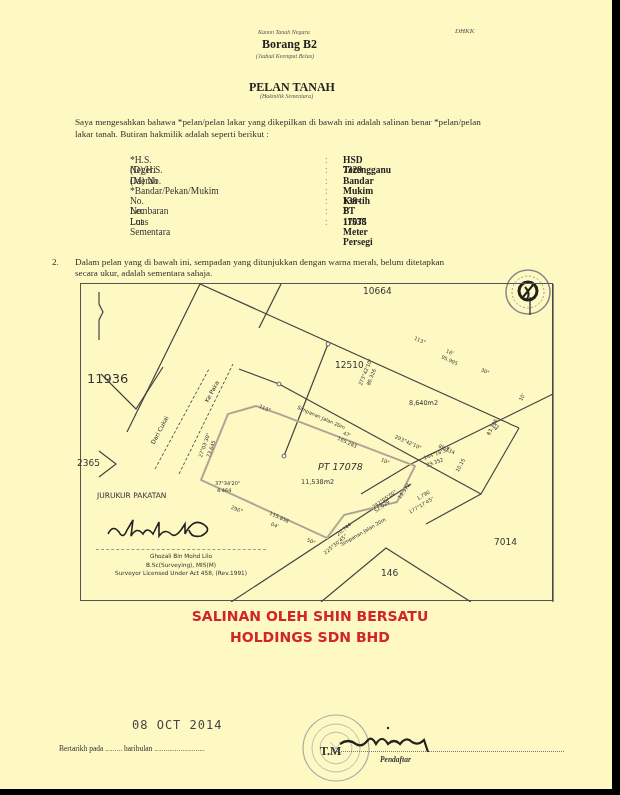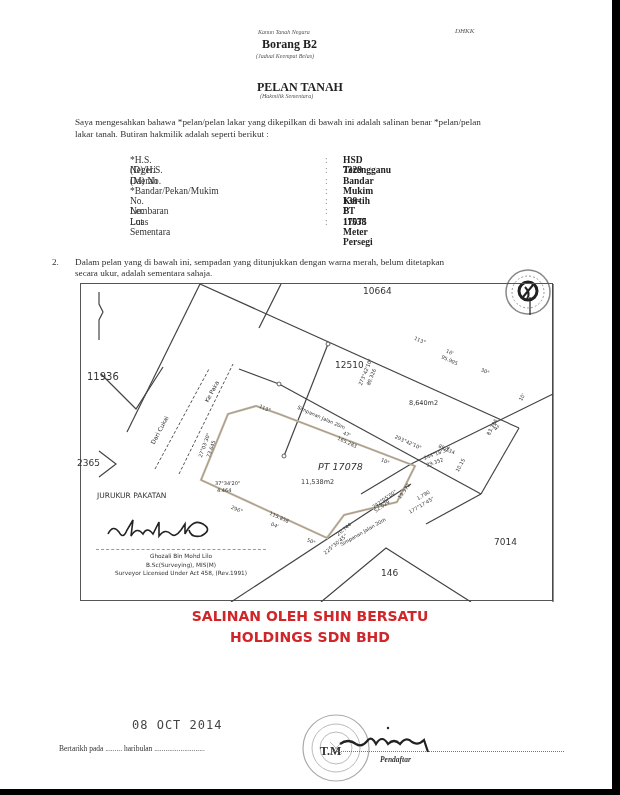--- a/index.html
+++ b/index.html
@@ -1,17 +1,17 @@
 <!DOCTYPE html>
 <html><head>
 <meta charset="utf-8">
 <style>
   html, body { margin:0; padding:0; }
   body { width:620px; height:795px; background:#000; position:relative; overflow:hidden; font-family:"Liberation Serif", serif; }
-  .page { position:absolute; left:0; top:0; width:612px; height:789px; background:#ffffff; }
+  .page { position:absolute; left:0; top:0; width:612px; height:789px; background:#fef9c3; }
   .abs { position:absolute; white-space:nowrap; }
   .it { font-style:italic; }
   .small-it { font-size:6px; font-style:italic; color:#555; }
   .hdr-bold { font-weight:bold; color:#222; }
   .body-text { font-size:9.2px; color:#333; line-height:12px; }
   .tbl { position:absolute; left:130px; top:155px; font-size:9.5px; color:#333; }
   .tbl .row { position:relative; height:10.3px; line-height:10.3px; }
   .tbl .lbl { position:absolute; left:0; }
   .tbl .colon { position:absolute; left:195px; color:#888; }
   .tbl .val { position:absolute; left:213px; font-weight:bold; color:#222; }
@@ -22,21 +22,21 @@
 </style>
 </head>
 <body>
 
 <div class="page">
 
   <div class="abs small-it" style="left:258px;top:29px;">Kanun Tanah Negara</div>
   <div class="abs small-it" style="left:455px;top:27px;font-size:7px;">DHKK</div>
   <div class="abs hdr-bold" style="left:262px;top:37px;font-size:12px;">Borang B2</div>
   <div class="abs small-it" style="left:256px;top:53px;">(Jadual Keempat Belas)</div>
-  <div class="abs hdr-bold" style="left:249px;top:80px;font-size:12px;margin-left:8px;">PELAN TANAH</div>
+  <div class="abs hdr-bold" style="left:249px;top:80px;font-size:12px;">PELAN TANAH</div>
   <div class="abs small-it" style="left:260px;top:93px;">(Hakmilik Sementara)</div>
 
   <div class="abs body-text" style="left:75px;top:116px;">Saya mengesahkan bahawa *pelan/pelan lakar yang dikepilkan di bawah ini adalah salinan benar *pelan/pelan</div>
   <div class="abs body-text" style="left:75px;top:128px;">lakar tanah. Butiran hakmilik adalah seperti berikut :</div>
 
   <div class="tbl">
     <div class="row">
         <span class="lbl">*H.S.(D)/H.S.(M) No.</span>
         <span class="colon">:</span>
         <span class="val">HSD 7329</span>
@@ -124,21 +124,21 @@
       <g fill="#f7f8f5" stroke="#444" stroke-width="0.8">
         <circle cx="247" cy="60" r="2"></circle>
         <circle cx="203" cy="172" r="2"></circle>
         <circle cx="198" cy="100" r="2"></circle>
       </g>
     </svg>
 
 
     <div class="abs sans" style="left:282px;top:2px;font-size:9px;color:#333;">10664</div>
     <div class="abs sans" style="left:254px;top:76px;font-size:9px;color:#333;">12510</div>
-    <div class="abs sans" style="left:6px;top:87px;font-size:10px;color:#333;">11936</div>
+    <div class="abs sans" style="left:6px;top:87px;font-size:13px;color:#333;">11936</div>
     <div class="abs sans" style="left:-4px;top:174px;font-size:9px;color:#333;">2365</div>
     <div class="abs sans" style="left:413px;top:253px;font-size:9px;color:#333;">7014</div>
     <div class="abs sans" style="left:300px;top:284px;font-size:9px;color:#333;">146</div>
     <div class="abs sans" style="left:328px;top:115px;font-size:6.5px;color:#333;">8,640m2</div>
     <div class="abs sans it" style="left:237px;top:177px;font-size:9.5px;color:#333;font-style:italic;">PT 17078</div>
     <div class="abs sans" style="left:220px;top:194px;font-size:6.5px;color:#333;">11,538m2</div>
 
     <div class="abs sans" style="left:68px;top:158px;font-size:6px;color:#333;transform:rotate(-62deg);transform-origin:left top;">Dari Cukai</div>
     <div class="abs sans" style="left:122px;top:116px;font-size:6px;color:#333;transform:rotate(-62deg);transform-origin:left top;">Ke Paka</div>
     <div class="abs sans" style="left:218px;top:120px;font-size:5px;color:#333;transform:rotate(24deg);transform-origin:left top;">Simpanan Jalan 20m</div>

